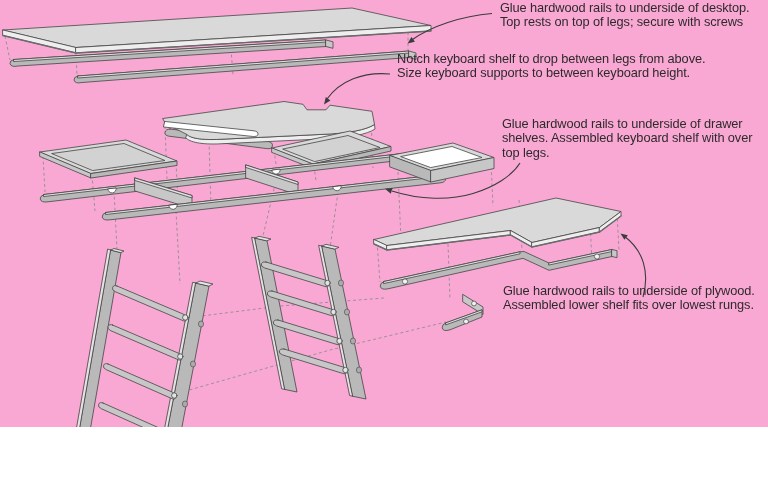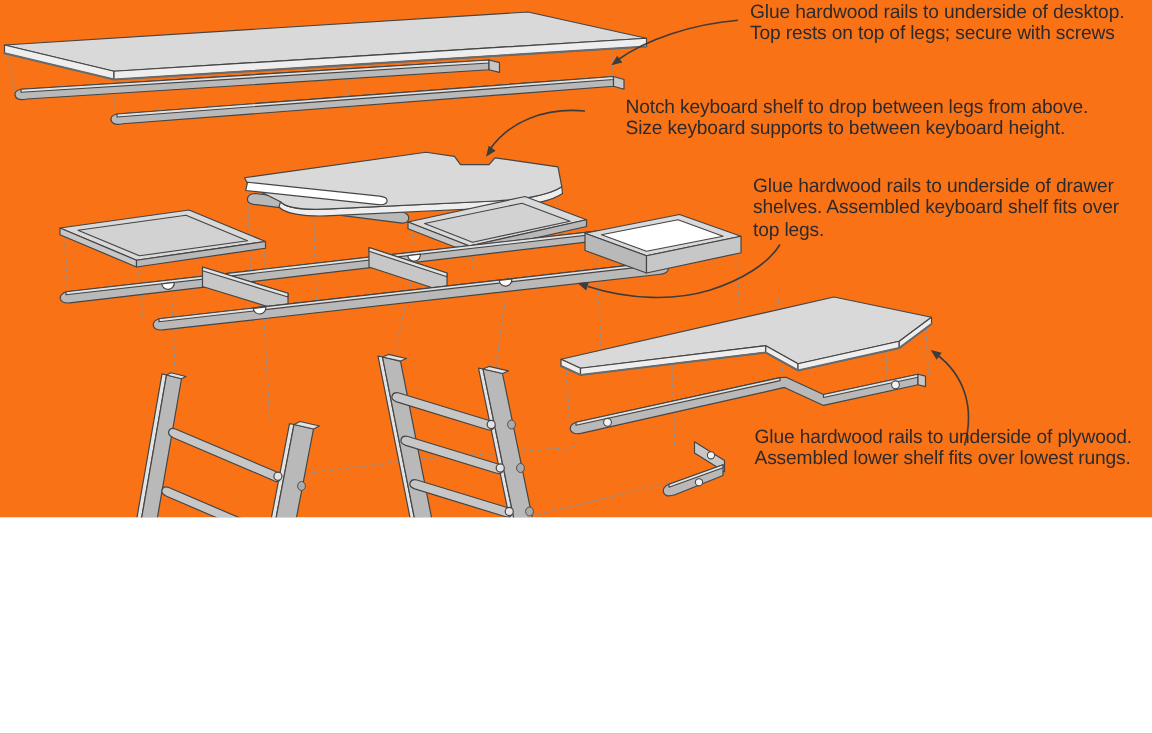--- a/index.html
+++ b/index.html
@@ -1,17 +1,17 @@
 <!DOCTYPE html>
 <html style="--line: #454545; --top_face: #d9d9d9; --side_face: #b9b9b9; --highlight: #e3e3e3; --edge_band: #eeeeee; --inner_face: #d2d2d2; --white: #ffffff; --dashed: #8f8f8f; --text: #2e2a2b;"><head>
 <meta charset="utf-8">
 <style>
   html,body{margin:0;padding:0;background:#ffffff;}
   .canvas{
-    position:relative;width:768px;height:345px;background:#f97316;
+    position:relative;width:768px;height:427px;background:#f9a8d4;
     font-family:"Liberation Sans",sans-serif;overflow:hidden;
   }
   .canvas svg{position:absolute;left:0;top:0;}
   .note{
     position:absolute;font-size:12.8px;line-height:14.4px;color:var(--text,#2e2a2b);
     letter-spacing:-0.1px;white-space:nowrap;
   }
   
   .s{stroke:var(--line,#454545);stroke-width:.8;stroke-linejoin:round;stroke-linecap:round;}
   .f-top{fill:var(--top_face,#d9d9d9);}
@@ -219,28 +219,28 @@
     <path class="lead" d="M643,297 C650,272 643,250 624,236"></path>
     <polygon class="ah" points="620.5,233.4 627.8,235.2 624.4,239.8"></polygon>
   </g>
 </svg>
 
 <div class="note" style="left:500px;top:1px;">
   <div>Glue hardwood rails to underside of desktop.</div>
   <div>Top rests on top of legs; secure with screws</div>
 </div>
 
-<div class="note" style="left:397px;top:64px;margin-left:20px;">
+<div class="note" style="left:397px;top:52px;">
   <div>Notch keyboard shelf to drop between legs from above.</div>
   <div>Size keyboard supports to between keyboard height.</div>
 </div>
 
 <div class="note" style="left:502px;top:117px;">
   <div>Glue hardwood rails to underside of drawer</div>
-  <div>shelves. Assembled keyboard shelf fits over</div>
+  <div>shelves. Assembled keyboard shelf with over</div>
   <div>top legs.</div>
 </div>
 
 <div class="note" style="left:503px;top:284px;">
   <div>Glue hardwood rails to underside of plywood.</div>
   <div>Assembled lower shelf fits over lowest rungs.</div>
 </div>
 
 </div>
 

